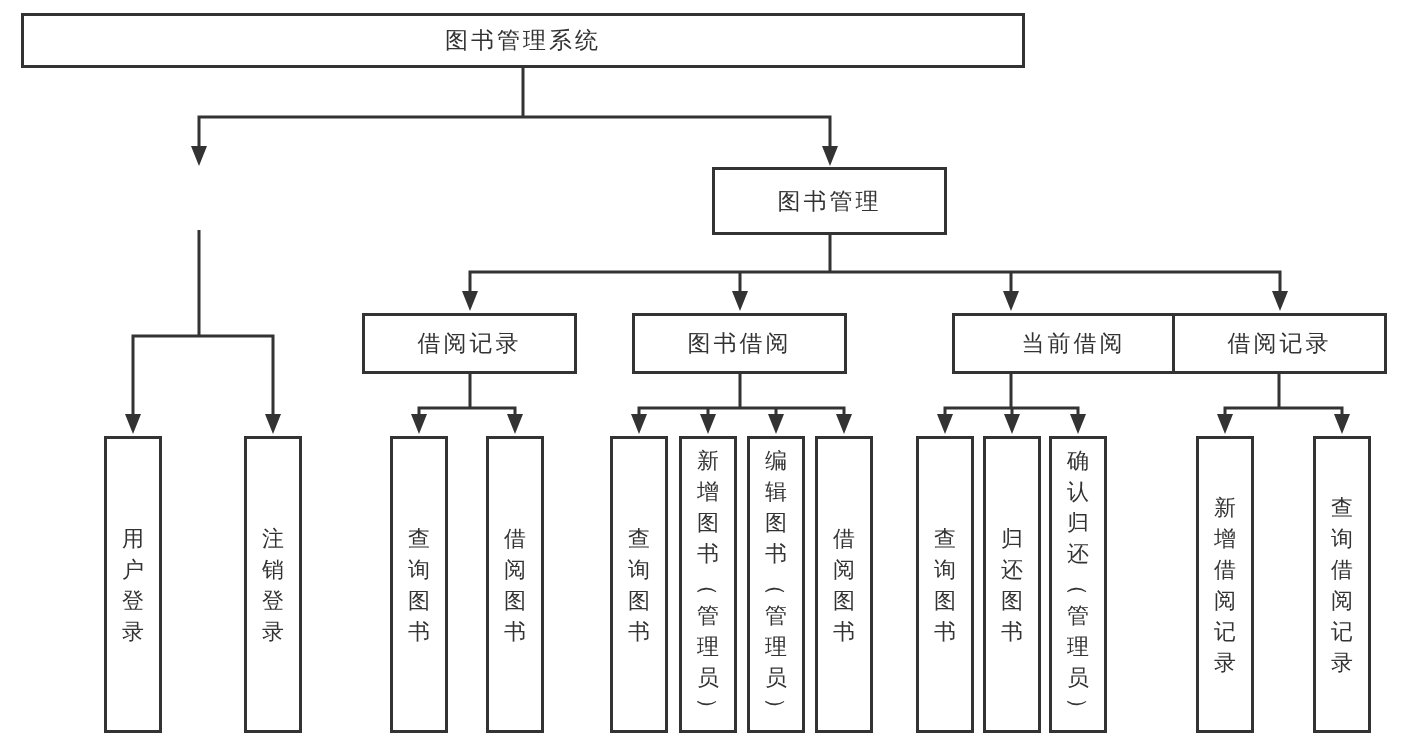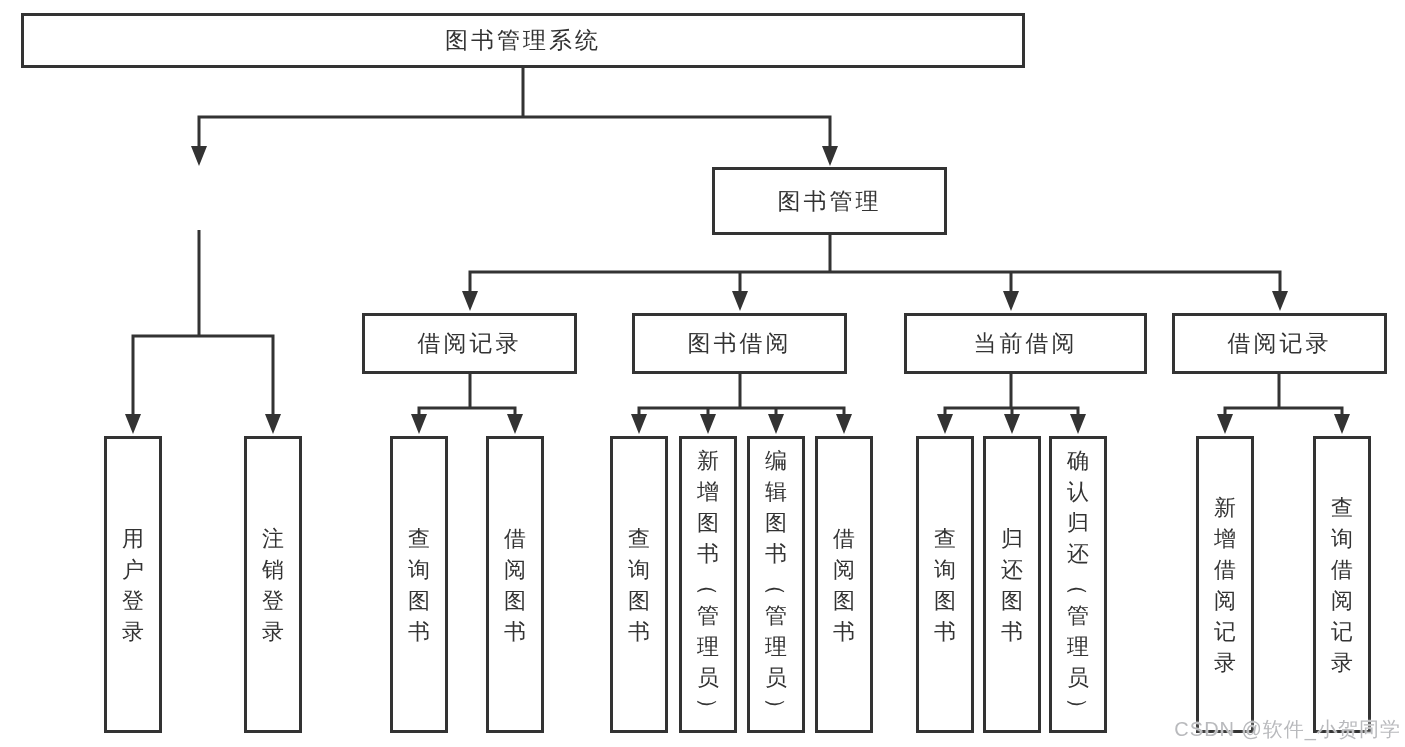--- a/index.html
+++ b/index.html
@@ -38,21 +38,21 @@
   }
   .vtext .rot{transform:rotate(90deg);}
   
   #n-root{left:21px;top:13px;width:1004px;height:55px;}
   
   #n-l2-0{left:81px;top:167px;width:235px;height:66px;}
   #n-l2-1{left:712px;top:167px;width:235px;height:68px;}
   
   #n-l3-0{left:362px;top:313px;width:215px;height:61px;}
   #n-l3-1{left:632px;top:313px;width:215px;height:61px;font-family:Liberation Mono, monospace;}
-  #n-l3-2{left:904px;top:313px;width:243px;height:61px;}
+  #n-l3-2{left:952px;top:313px;width:243px;height:61px;}
   #n-l3-3{left:1172px;top:313px;width:215px;height:61px;}
   
   .leaf{top:436px;height:297px;width:58px;}
   #lf-0-0{left:104px;} #lf-0-1{left:244px;}
   #lf-1-0{left:390px;} #lf-1-1{left:486px;}
   #lf-2-0{left:610px;} #lf-2-1{left:679px;} #lf-2-2{left:747px;} #lf-2-3{left:815px;}
   #lf-3-0{left:916px;} #lf-3-1{left:983px;} #lf-3-2{left:1049px;}
   #lf-4-0{left:1196px;} #lf-4-1{left:1313px;}
   .watermark{
     position:absolute;
@@ -218,14 +218,13 @@
     </div>
   <div class="node vtext leaf" id="lf-4-1">
       <div class="ch">查</div>
       <div class="ch">询</div>
       <div class="ch">借</div>
       <div class="ch">阅</div>
       <div class="ch">记</div>
       <div class="ch">录</div>
     </div>
 
-  <div class="watermark">CSDN @软件_小贺同学</div>
 </div>
 
 </body></html>

